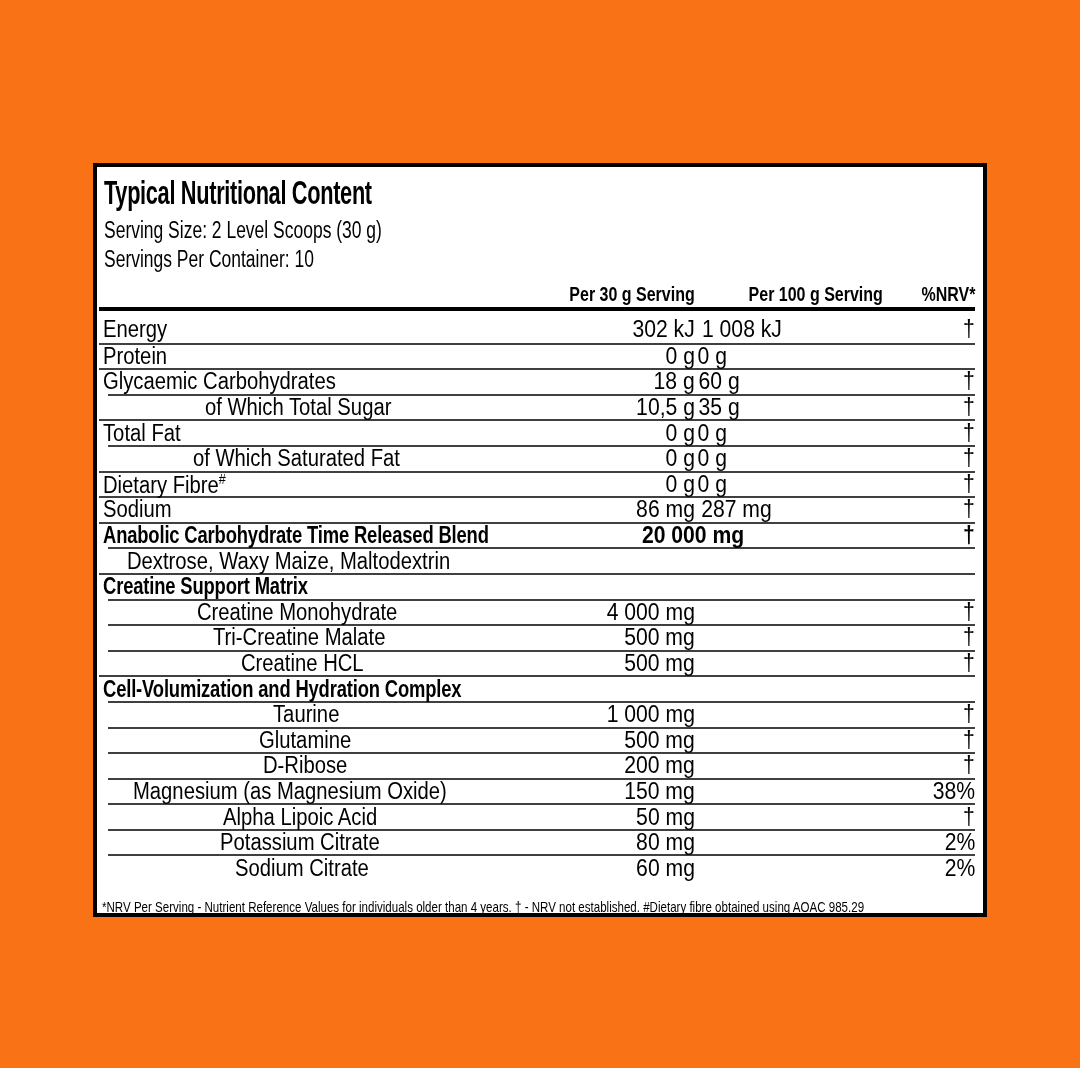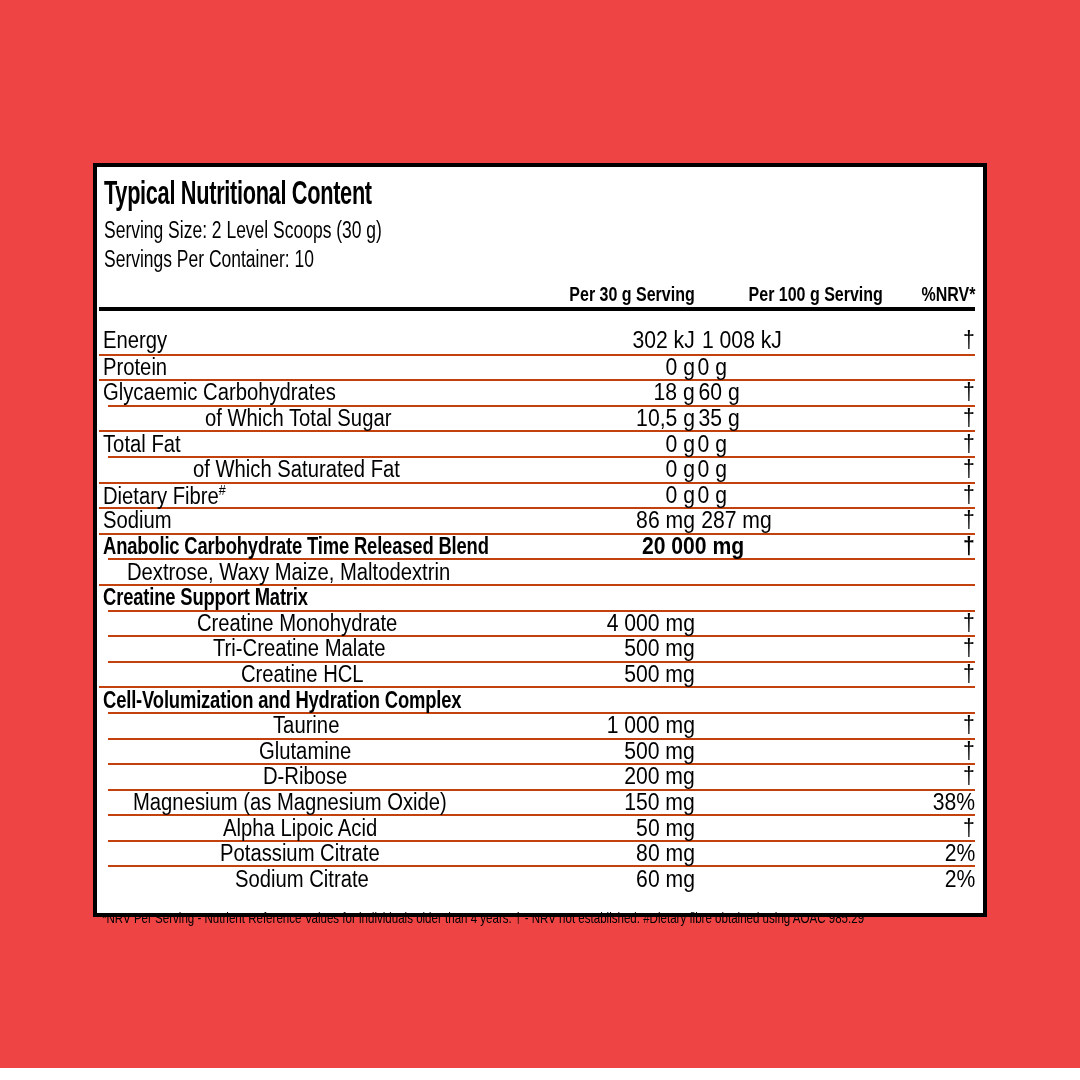--- a/index.html
+++ b/index.html
@@ -1,52 +1,52 @@
 <!DOCTYPE html>
 <html><head>
 <meta charset="utf-8">
 <style>
   * { margin:0; padding:0; box-sizing:border-box; }
   html,body { width:1080px; height:1080px; background:#ffffff; }
   body { font-family:"Liberation Sans", sans-serif; color:#000; }
-  #canvas { position:relative; width:1080px; height:1068px; background:#ef4444; overflow:hidden; }
+  #canvas { position:relative; width:1080px; height:1068px; background:#f97316; overflow:hidden; }
 
   .label-box {
     position:absolute; left:93px; top:163px; width:894px; height:754px;
     border:4px solid #000; background:#fff;
     display:flex; flex-direction:column;
   }
 
   
   .cx { display:inline-block; white-space:nowrap; }
 
   .head { padding:7px 8px 0 7px; }
   .title-line { line-height:37px; }
   .title-line .cx { font-size:34px; font-weight:bold; transform:scaleX(0.64); transform-origin:0 50%; letter-spacing:-0.5px; }
   .sub-line { line-height:27px; }
   .sub-line .cx { font-size:23px; transform:scaleX(0.76); transform-origin:0 50%; }
 
   .thick-bar { height:7px; background:#000; margin:4px 2px 0 2px; }
 
   .colhead {
     display:flex; align-items:flex-end;
-    margin:0 8px 17px 2px; padding:5px 0 3px 0;
+    margin:0 8px 6px 2px; padding:5px 0 3px 0;
     border-bottom:4px solid #000;
     font-weight:bold; font-size:20px; line-height:20px;
   }
   .colhead .spacer { flex:1; }
   .colhead .c30, .colhead .c100, .colhead .cnrv { text-align:right; }
   .colhead .cx { transform:scaleX(0.80); transform-origin:100% 50%; }
 
   .c30 { width:192px; text-align:right; }
   .c100 { width:188px; }
   .cnrv { width:92px; text-align:right; }
 
   .rows { margin:0 8px 0 2px; font-size:23px; }
-  .row { display:flex; align-items:center; height:25.6px; border-top:2px solid #c2410c; }
+  .row { display:flex; align-items:center; height:25.6px; border-top:2px solid #404040; }
   .rows .row:first-child { border-top:none; }
   .row.indent { margin-left:9px; }
   .row.bold { font-weight:bold; }
   .row .label { flex:1; padding-left:4px; overflow:visible; }
   .row.indent .label { padding-left:11px;text-align:center; }
   .row .label .cx { transform:scaleX(0.88); transform-origin:0 50%; }
   .row.bold .label .cx { transform:scaleX(0.80); transform-origin:0 50%; letter-spacing:-0.2px; }
   .row .vx { transform:scaleX(0.92); transform-origin:100% 50%; }
   .row sup { font-size:62%; vertical-align:super; }
 

